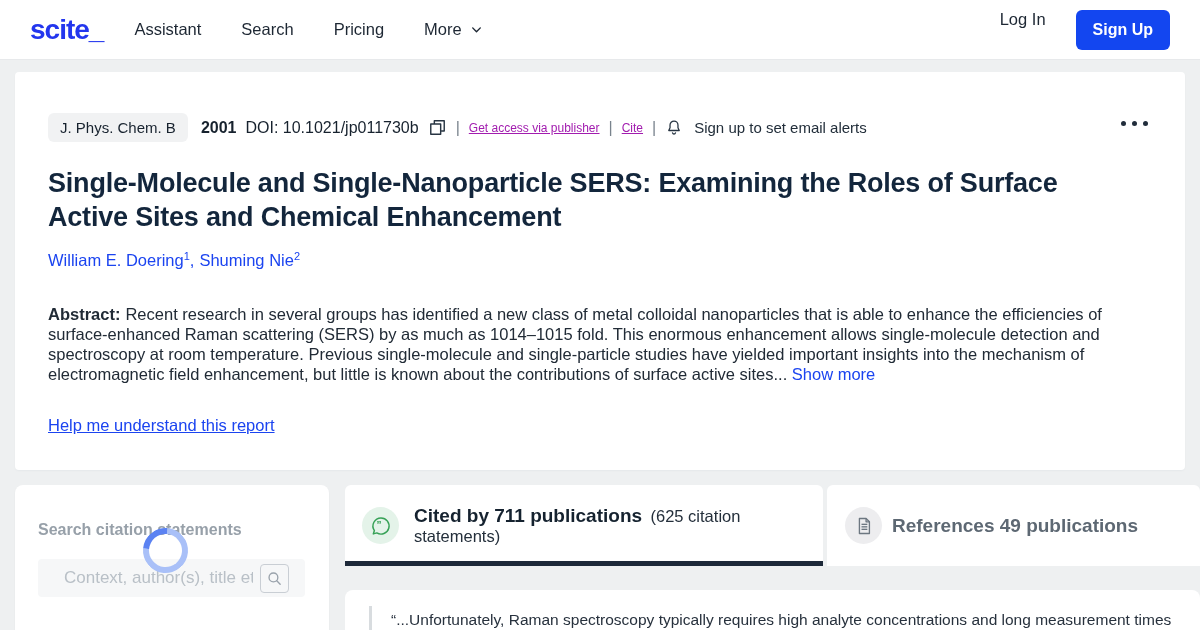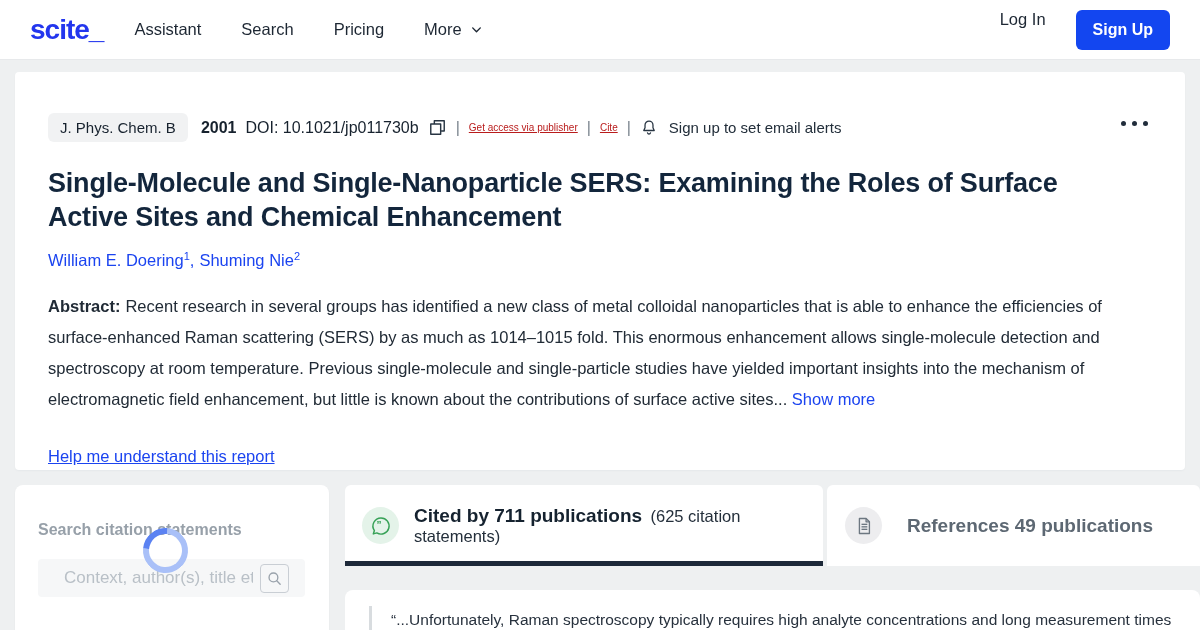--- a/index.html
+++ b/index.html
@@ -33,35 +33,35 @@
   .main-card {
     position: absolute; left: 15px; top: 72px; width: 1170px; height: 398px;
     background: #fff; border-radius: 4px; padding: 41px 33px 0;
     box-shadow: 0 1px 2px rgba(16,42,67,.04);
   }
   .meta-row { display: flex; align-items: center; gap: 9px; font-size: 16px; color: #17222e; }
   .journal-badge { background: #f1f2f3; border-radius: 6px; padding: 6px 12px; font-size: 15px; color: #17222e; margin-right: 4px; }
   .year { font-weight: bold; }
   .icon-btn { display: inline-flex; align-items: center; cursor: pointer; background: none; border: none; padding: 0; }
   .sep { color: #79838d; }
-  .meta-link { color: #b91c1c; text-decoration: underline; cursor: pointer; font-size: 10px; }
+  .meta-link { color: #a21caf; text-decoration: underline; cursor: pointer; font-size: 12px; }
   .alerts-label { font-size: 15px; color: #222e3a; margin-left: 2px; }
   .more-dots { margin-left: auto; align-self: flex-start; margin-top: 4px; display: flex; gap: 6px; cursor: pointer; padding: 4px; }
   .more-dots i { width: 5px; height: 5px; border-radius: 50%; background: #212d3b; }
 
   .paper-title {
     margin-top: 24px; font-size: 27px; line-height: 34px; font-weight: bold;
     color: #13263c; max-width: 1060px; letter-spacing: -0.2px;
   }
   .authors { margin-top: 15px; font-size: 16.5px; color: #1b44f0; }
   .author-link { cursor: pointer; }
   .authors sup { font-size: 11px; }
   .author-sep { margin-right: 5px; }
 
-  .abstract { margin-top: 21px; font-size: 16.5px; line-height: 31px; color: #212b36; max-width: 1136px; }
+  .abstract { margin-top: 34px; font-size: 16.5px; line-height: 20px; color: #212b36; max-width: 1136px; }
   .abstract-label { font-weight: bold; margin-right: 5px; }
   .show-more { color: #1b44f0; cursor: pointer; }
   .help-link { display: inline-block; margin-top: 32px; font-size: 16.5px; color: #1b44f0; text-decoration: underline; cursor: pointer; }
 
   
   .search-card {
     position: absolute; left: 15px; top: 485px; width: 314px; height: 200px;
     background: #fff; border-radius: 8px; box-shadow: 0 1px 2px rgba(16,42,67,.05);
   }
   .search-heading { position: absolute; left: 23px; top: 36px; font-size: 16px; font-weight: bold; color: #97a0a9; }
@@ -81,21 +81,21 @@
     position: absolute; left: 128px; top: 43px; width: 45px; height: 45px;
     border: 6px solid #a9c0f8; border-top-color: #5b82f2; border-radius: 50%;
     transform: rotate(-40deg); animation: spin 1s linear infinite;
   }
   @keyframes spin { to { transform: rotate(320deg); } }
 
   
   .tab { position: absolute; top: 485px; height: 81px; background: #fff; display: flex; align-items: center; cursor: pointer; }
   .tab-cited { left: 345px; width: 478px; border-radius: 6px 6px 0 0; padding-left: 17px; gap: 15px; }
   .tab-cited::after { content: ""; position: absolute; left: 0; right: 0; bottom: 0; height: 5px; background: #1d2939; }
-  .tab-refs { left: 827px; width: 373px; border-radius: 6px 6px 0 0; padding-left: 18px; gap: 25px; }
+  .tab-refs { left: 827px; width: 373px; border-radius: 6px 6px 0 0; padding-left: 18px; gap: 10px; }
   .icon-circle { width: 37px; height: 37px; border-radius: 50%; display: flex; align-items: center; justify-content: center; flex: none; }
   .green-circle { background: #e4f3e9; }
   .gray-circle { background: #ededef; }
   .tab-cited-label { font-size: 19px; font-weight: bold; color: #15222f; text-align: right; }
   .tab-cited-sub { font-size: 16.5px; font-weight: normal; color: #242f3b; margin-left: 4px; }
   .tab-refs-label { font-size: 19px; font-weight: bold; color: #5d6873; }
 
   
   .quote-card {
     position: absolute; left: 345px; top: 590px; width: 855px; height: 40px;

